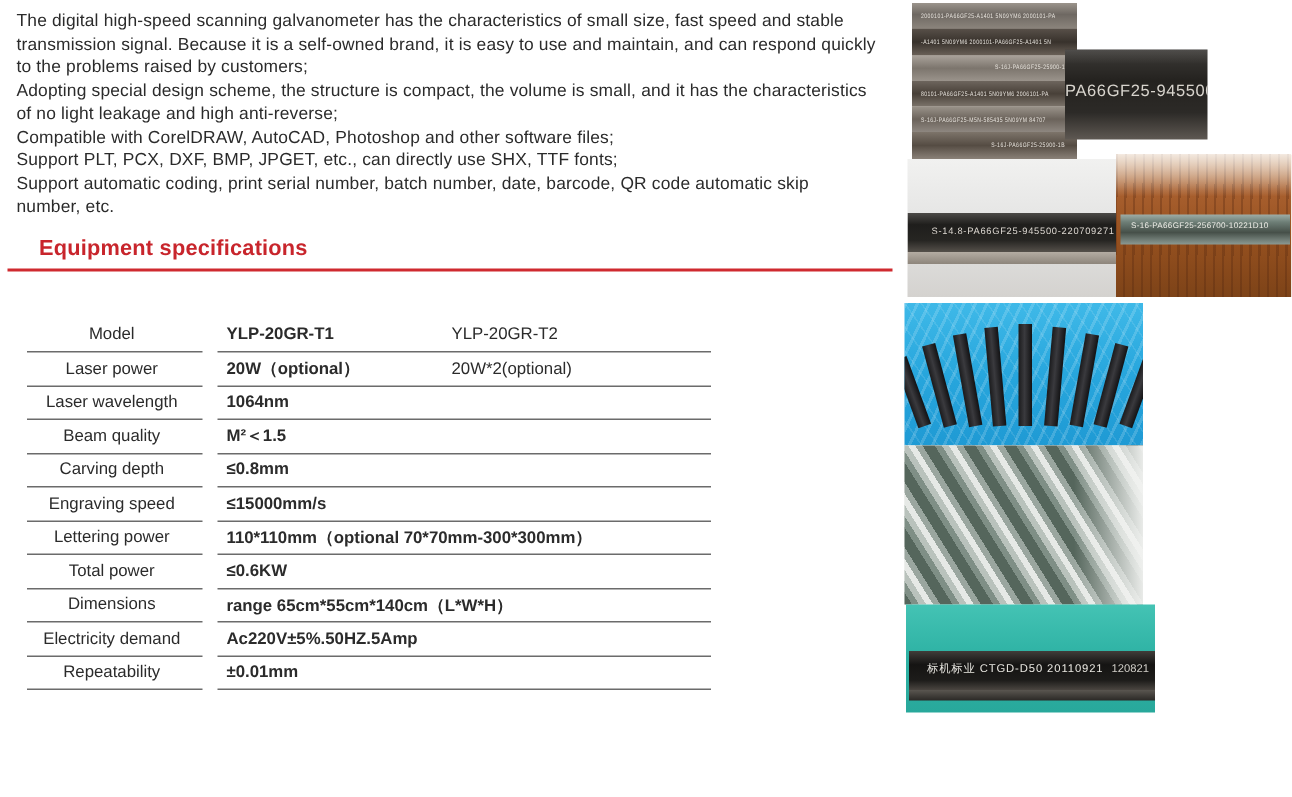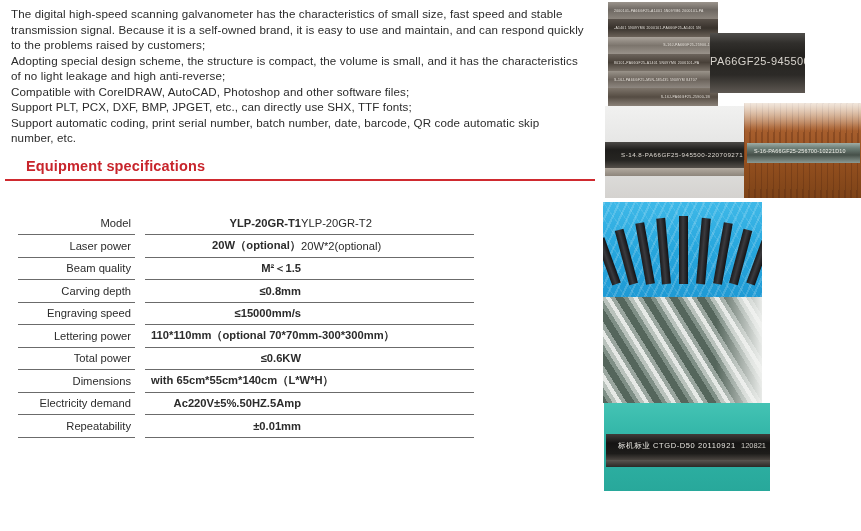--- a/index.html
+++ b/index.html
@@ -75,21 +75,20 @@
     border-collapse: collapse;
     font-size: 11.2px;
     color: #2b2b2b;
   }
   .spec-table tr {
     height: 22.5px;
   }
   .spec-table td {
     padding: 0;
     vertical-align: middle;
-    text-align: right;
   }
   .cell-label {
     width: 113px;
     text-align: center;
     border-bottom: 1.1px solid #6b6b6b;
     padding-right: 4px !important;
     white-space: nowrap;
   }
   .cell-gap {
     width: 10px;
@@ -310,21 +309,21 @@
     position: absolute;
     right: 0; top: 0; width: 46px; height: 100%;
     background: linear-gradient(90deg,rgba(235,237,234,0),rgba(241,242,240,0.95));
   }
 
   
   .teal-photo {
     left: 4px;
     top: 403px;
     width: 166px;
-    height: 88px;
+    height: 72px;
     background: linear-gradient(180deg,#44c3b4 0%,#2fb3a5 45%,#28a89b 100%);
   }
   .teal-photo .bar {
     position: absolute;
     left: 2px;
     top: 31px;
     width: 99%;
     height: 26px;
     background: linear-gradient(180deg,#403d3a 0%,#151413 35%,#1d1c1a 75%,#4a4540 100%);
   }
@@ -390,20 +389,30 @@
           <td class="cell-label">Laser power</td>
           <td class="cell-gap"></td>
           <td class="cell-value">
             <span class="cell-value-inner">
               <span class="val-a">20W（optional）</span>
               <span class="val-b">20W*2(optional)</span>
             </span>
           </td>
         </tr>
         <tr>
+          <td class="cell-label">Laser wavelength</td>
+          <td class="cell-gap"></td>
+          <td class="cell-value">
+            <span class="cell-value-inner">
+              <span class="val-a">1064nm</span>
+              <span class="val-b"></span>
+            </span>
+          </td>
+        </tr>
+        <tr>
           <td class="cell-label">Beam quality</td>
           <td class="cell-gap"></td>
           <td class="cell-value">
             <span class="cell-value-inner">
               <span class="val-a">M²＜1.5</span>
               <span class="val-b"></span>
             </span>
           </td>
         </tr>
         <tr>
@@ -444,21 +453,21 @@
               <span class="val-a">≤0.6KW</span>
               <span class="val-b"></span>
             </span>
           </td>
         </tr>
         <tr>
           <td class="cell-label">Dimensions</td>
           <td class="cell-gap"></td>
           <td class="cell-value">
             <span class="cell-value-inner">
-              <span class="val-a">with 65cm*55cm*140cm（L*W*H）</span>
+              <span class="val-a">range 65cm*55cm*140cm（L*W*H）</span>
               <span class="val-b"></span>
             </span>
           </td>
         </tr>
         <tr>
           <td class="cell-label">Electricity demand</td>
           <td class="cell-gap"></td>
           <td class="cell-value">
             <span class="cell-value-inner">
               <span class="val-a">Ac220V±5%.50HZ.5Amp</span>

